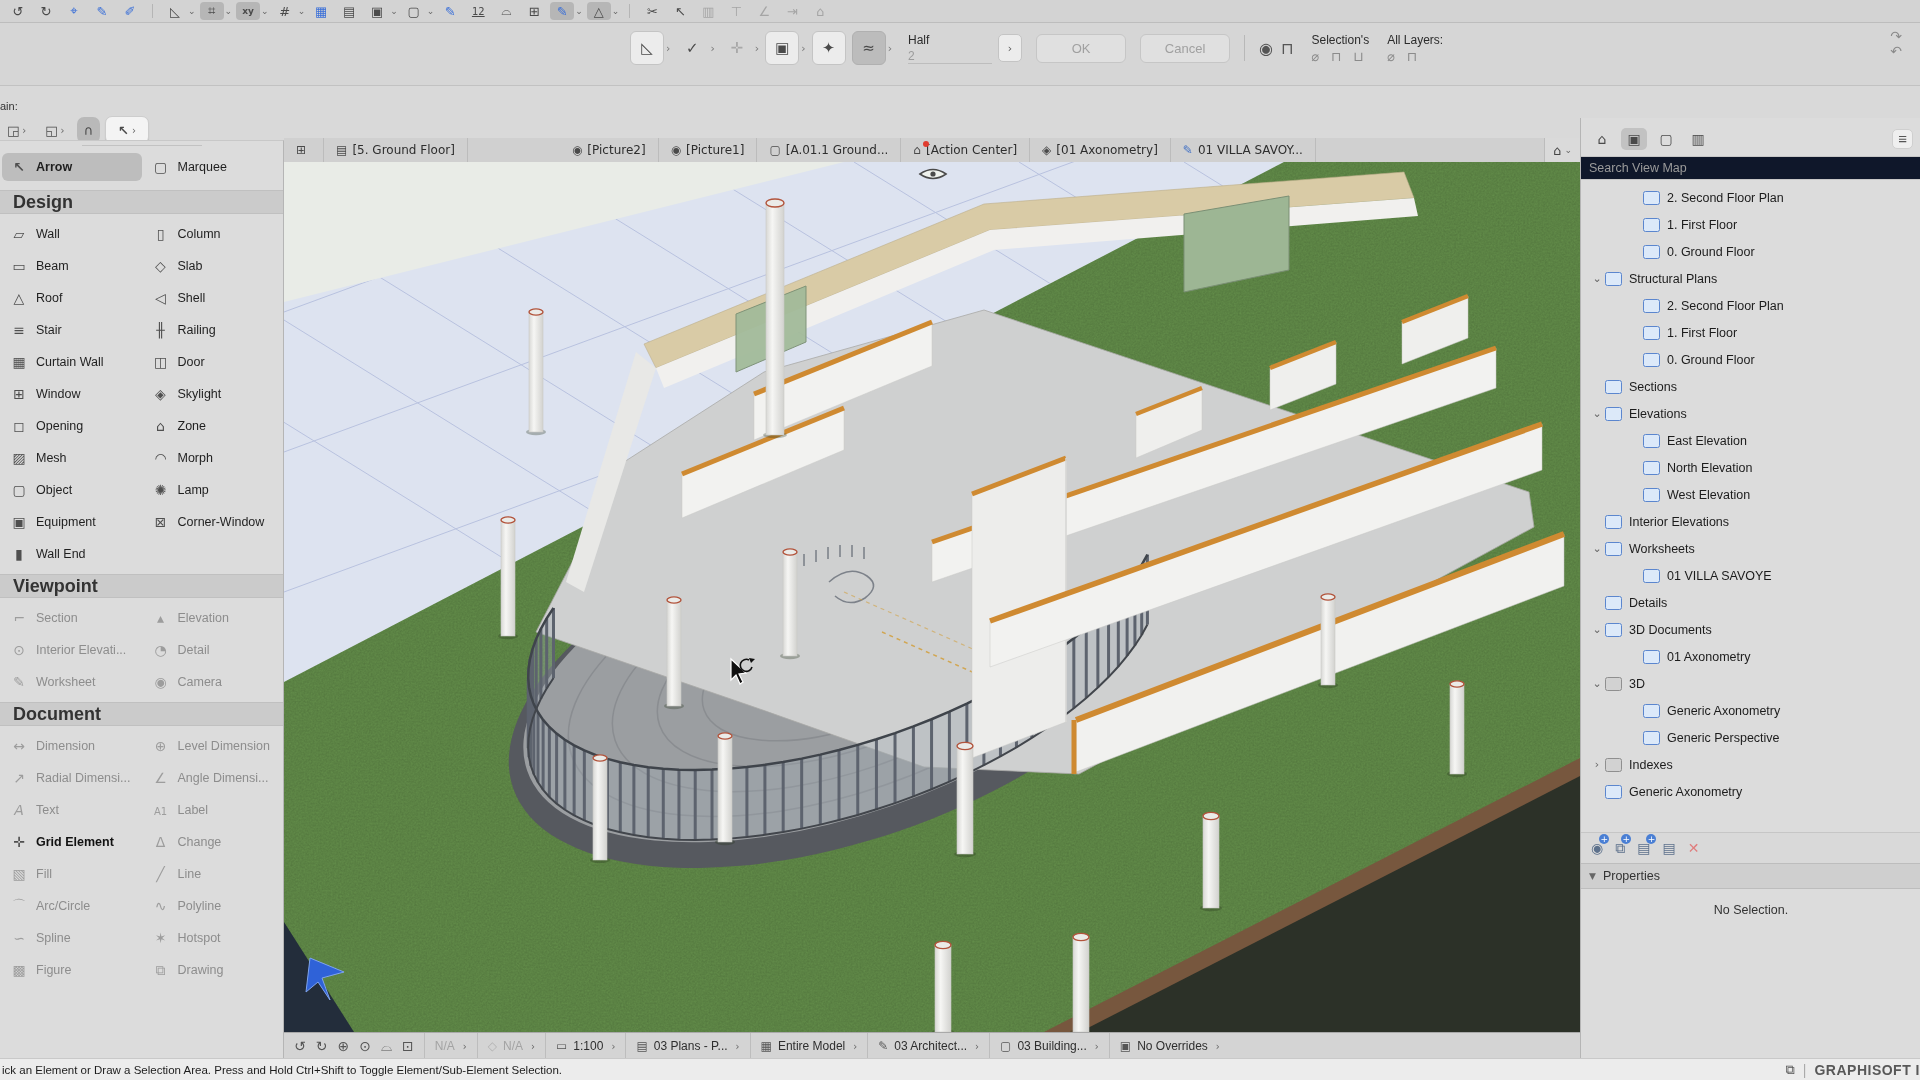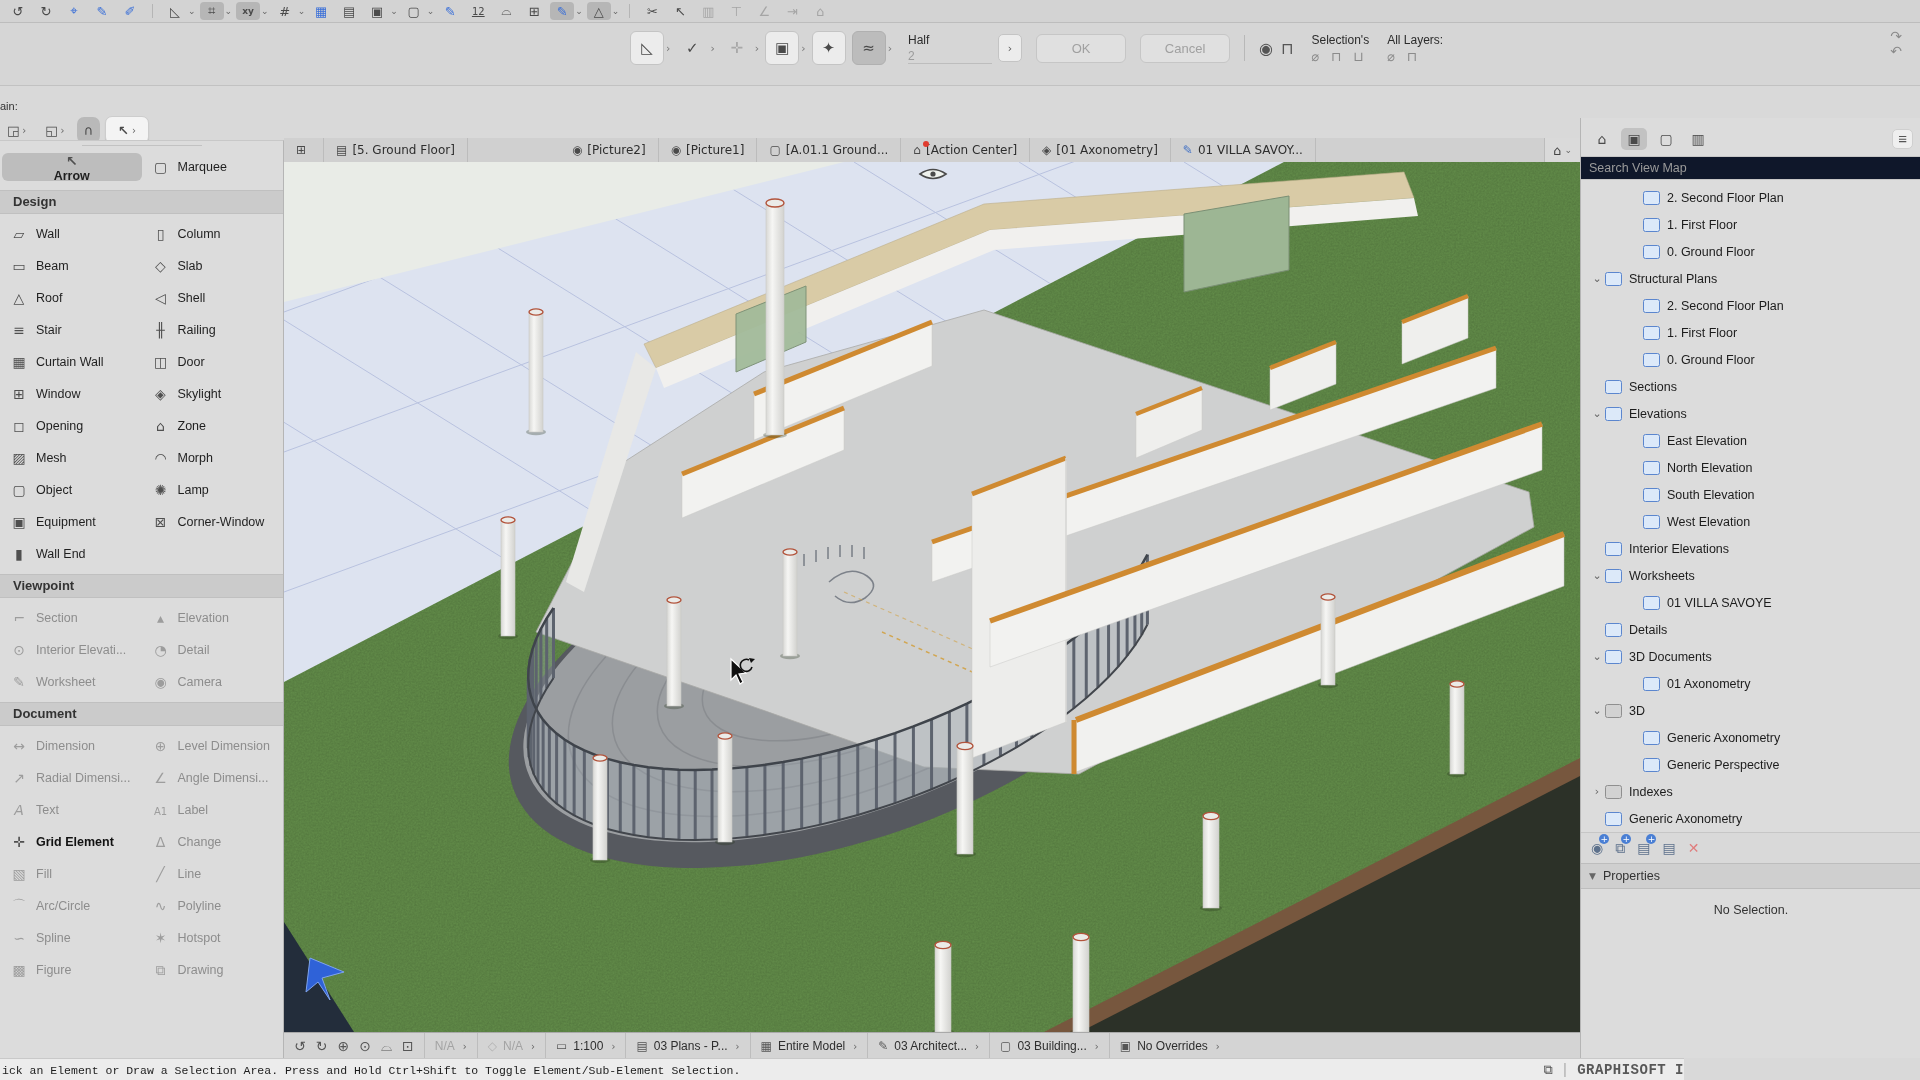--- a/index.html
+++ b/index.html
@@ -117,25 +117,25 @@
   .tab[data-active]{background:#f2f2f2;margin-top:32px;}
   .tab .ticn2{font-size:12px;color:#4a4a4a;}
   .tab .ticn2[data-blue]{color:#3f6fc4;}
   .tab .reddot{position:absolute;left:22px;top:3px;width:6px;height:6px;border-radius:50%;background:#e03c2f;}
   .tab-extra{margin-left:auto;display:flex;align-items:center;gap:3px;padding:0 8px;background:#dadada;border-left:1px solid #bcbcbc;font-size:13px;color:#444;}
 
   
   #toolbox{position:absolute;left:0;top:140px;width:283px;height:918px;background:#dcdcdc;border-right:1px solid #b5b5b5;border-top:1px solid #c8c8c8;overflow:hidden;}
   .tbx-row{display:flex;height:32px;align-items:center;}
   .tbx-row[data-kind="first"]{height:38px;}
-  .tbx-header{height:22px;line-height:22px;background:#cbcbcb;font-weight:bold;font-size:13px;color:#333;padding-left:13px;width:100%;border-top:1px solid #c0c0c0;border-bottom:1px solid #c0c0c0;}
+  .tbx-header{height:22px;line-height:22px;background:#cbcbcb;font-weight:bold;font-size:18px;color:#333;padding-left:13px;width:100%;border-top:1px solid #c0c0c0;border-bottom:1px solid #c0c0c0;}
   .tbx-cell{display:flex;align-items:center;width:140px;height:28px;border-radius:6px;margin-left:2px;}
   .tbx-cell .ticon{width:34px;text-align:center;font-size:14px;color:#4f4f4f;flex:none;}
   .tbx-cell .tlabel{font-size:12.5px;color:#1f1f1f;}
-  .tbx-cell[data-state="sel"]{background:#bdbdbd;flex-direction:column;}
+  .tbx-cell[data-state="sel"]{background:#bdbdbd;}
   .tbx-cell[data-state="sel"] .tlabel{font-weight:bold;}
   .tbx-cell[data-state="dim"] .tlabel{color:#8d8d8d;}
   .tbx-cell[data-state="dim"] .ticon{color:#9d9d9d;}
   .tbx-cell[data-state="bold"] .tlabel{font-weight:bold;color:#111;}
   .tbx-divider{width:120px;height:1px;background:#c2c2c2;margin:4px auto 2px;}
 
   
   #viewport{position:absolute;left:284px;top:162px;width:1296px;height:870px;background:#67934d;overflow:hidden;}
   #viewbar{position:absolute;left:284px;top:1032px;width:1296px;height:26px;background:#d4d4d4;border-top:1px solid #a9a9a9;display:flex;align-items:center;font-size:12px;color:#2e2e2e;overflow:hidden;}
   .vb-nav{display:flex;gap:10px;padding:0 10px;font-size:14px;color:#555;}
@@ -164,21 +164,21 @@
   .tlbl{font-size:12.5px;color:#1c1c1c;white-space:nowrap;}
   .rp-footer{display:flex;align-items:center;gap:12px;height:30px;border-top:1px solid #c6c6c6;background:#d9d9d9;padding-left:10px;font-size:14px;color:#6b7d96;}
   .rp-footer .fic{position:relative;color:#5d718c;}
   .rp-footer .fic[data-plus]::after{content:"+";position:absolute;right:-6px;top:-6px;width:10px;height:10px;line-height:10px;font-size:9px;text-align:center;color:#fff;background:#4a7fd4;border-radius:50%;}
   .rp-footer .fic[data-red]{color:#e07d7d;font-weight:bold;}
   .props-header{height:24px;background:#cfcfcf;border-top:1px solid #bdbdbd;border-bottom:1px solid #bdbdbd;display:flex;align-items:center;gap:7px;padding-left:8px;font-size:12.5px;color:#333;}
   .props-tri{font-size:9px;color:#666;}
   .props-body{text-align:center;padding-top:14px;font-size:12.5px;color:#333;}
 
   
-  #statusbar{position:absolute;left:0;top:1058px;width:1684px;height:22px;background:#ececec;border-top:1px solid #c9c9c9;display:flex;align-items:center;overflow:hidden;font-family:Liberation Mono, monospace;}
+  #statusbar{position:absolute;left:0;top:1058px;width:1920px;height:22px;background:#ececec;border-top:1px solid #c9c9c9;display:flex;align-items:center;overflow:hidden;}
   #status-msg{font-size:11.5px;color:#1c1c1c;padding-left:2px;white-space:nowrap;}
   #brand{position:absolute;right:0px;display:flex;align-items:center;gap:8px;font-size:14px;}
   #brand .wicon{color:#555;font-size:13px;}
   #brand .bsep{color:#aaa;}
   #brand .btxt{font-weight:bold;color:#585858;letter-spacing:.5px;white-space:nowrap;}
 </style>
 </head>
 <body>
 
 <div id="root">
@@ -1081,25 +1081,20 @@
           <span class="tlbl">East Elevation</span>
         </div>
         <div class="tree-item" data-ind="2">
           <span class="chev glyph"></span>
           <span class="ticn"></span>
           <span class="tlbl">North Elevation</span>
         </div>
         <div class="tree-item" data-ind="2">
           <span class="chev glyph"></span>
           <span class="ticn"></span>
-          <span class="tlbl">South Elevation</span>
-        </div>
-        <div class="tree-item" data-ind="2">
-          <span class="chev glyph"></span>
-          <span class="ticn"></span>
           <span class="tlbl">West Elevation</span>
         </div>
         <div class="tree-item" data-ind="1">
           <span class="chev glyph"></span>
           <span class="ticn"></span>
           <span class="tlbl">Interior Elevations</span>
         </div>
         <div class="tree-item" data-ind="1">
           <span class="chev glyph" data-chev="v"></span>
           <span class="ticn"></span>

